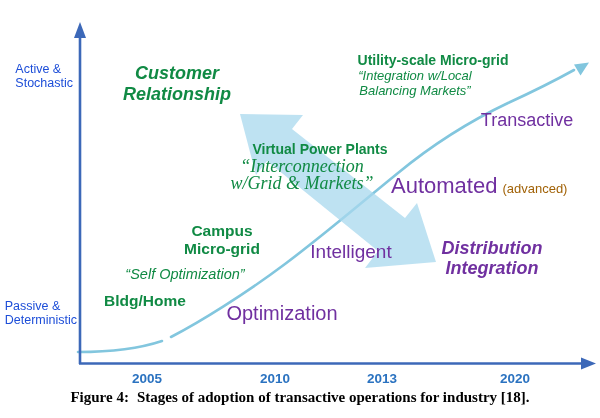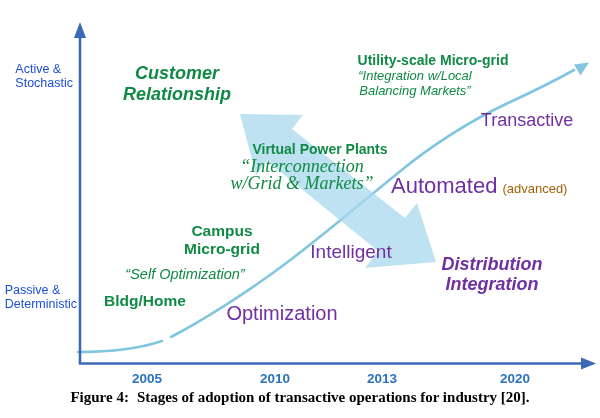--- a/index.html
+++ b/index.html
@@ -7,21 +7,21 @@
     position:relative;width:600px;height:418px;background:#ffffff;overflow:hidden;
     font-family:"Liberation Sans", sans-serif;
   }
   .layer{position:absolute;left:0;top:0;}
   .lbl{position:absolute;white-space:nowrap;}
   .ctr{transform:translateX(-50%);text-align:center;}
 
   
   .ylab{color:#1d4ed8;font-size:12.5px;line-height:13.5px;text-align:left;}
   #active-label{right:527px;top:63px;}
-  #passive-label{right:523px;top:284px;}
+  #passive-label{right:523px;top:300px;}
 
   
   .tick{color:#2a72c0;font-weight:bold;font-size:13.5px;top:371px;text-align:right;}
   #tick-2005{left:147px;} #tick-2010{left:275px;} #tick-2015{left:382px;} #tick-2020{left:515px;}
 
   
   .green{color:#108a44;}
   #customer-relationship{left:177px;top:63px;font-size:18px;font-weight:bold;font-style:italic;line-height:21px;}
   .blocktitle{font-weight:bold;font-size:14px;line-height:18px;padding-left:36px;}
   .quote{font-style:italic;font-size:13px;line-height:14.5px;}
@@ -32,21 +32,21 @@
   #self-opt{left:185px;top:266px;font-style:italic;font-size:14.5px;}
   #bldg-home{left:145px;top:292px;font-weight:bold;font-size:15.5px;}
 
   
   .purple{color:#7030a0;}
   #transactive{left:527px;top:110px;font-size:18px;}
   #automated{left:391px;top:173px;font-size:22px;}
   #automated .qual{font-size:13px;color:#a16207;margin-left:5px;}
   #intelligent{left:351px;top:241px;font-size:19px;text-align:center;}
   #instrumented{left:282px;top:302px;font-size:20px;}
-  #distribution{left:492px;top:255px;font-size:18px;font-weight:bold;font-style:italic;line-height:19.5px;}
+  #distribution{left:492px;top:239px;font-size:18px;font-weight:bold;font-style:italic;line-height:19.5px;}
 
   
   #caption{
     left:300px;top:389px;font-family:"Liberation Serif", serif;font-weight:bold;
     font-size:15px;color:#000;
   }
   #caption .cap-text{margin-left:8px;}
 </style>
 </head>
 <body>
@@ -116,16 +116,16 @@
   <div class="lbl ctr purple" id="intelligent">Intelligent</div>
 
   <div class="lbl ctr purple" id="instrumented">Optimization</div>
 
   <div class="lbl ctr purple" id="distribution">
     <div>Distribution</div>
     <div>Integration</div>
   </div>
 
   <div class="lbl ctr" id="caption">
-    <span>Figure 4:</span><span class="cap-text">Stages of adoption of transactive operations for industry [20].</span>
+    <span>Figure 4:</span><span class="cap-text">Stages of adoption of transactive operations for industry [18].</span>
   </div>
 
 </div>
 
 </body></html>

